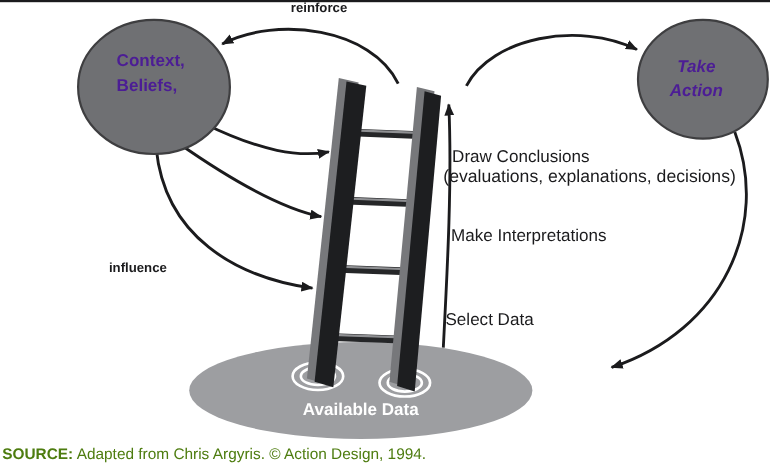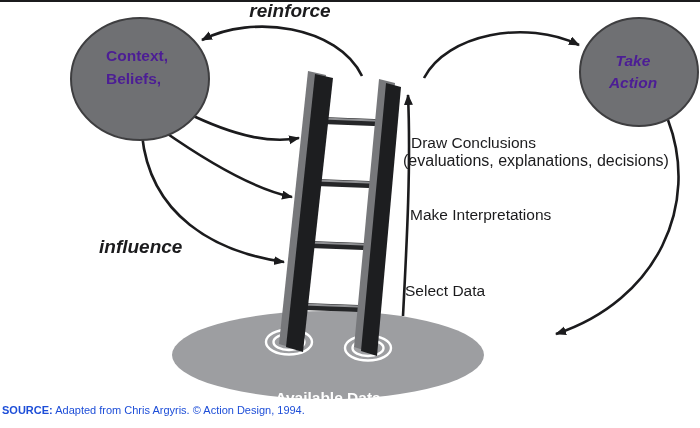--- a/index.html
+++ b/index.html
@@ -3,27 +3,27 @@
 <meta charset="utf-8">
 <style>
   html,body{margin:0;padding:0;background:#ffffff;}
   #stage{
     position:relative;width:700px;height:428px;background:#ffffff;
     font-family:"Liberation Sans",sans-serif;overflow:hidden;
   }
   #stage .toprule{position:absolute;left:0;top:0;width:700px;height:2px;background:#1b1b1d;}
   svg{position:absolute;left:0;top:0;}
   .lbl{position:absolute;color:#1b1b1d;white-space:nowrap;}
-  .flow-verb{font-size:19px;font-weight:bold;font-style:italic;}
+  .flow-verb{font-size:12px;font-weight:bold;}
   .step{font-size:15.5px;font-weight:normal;}
   .step-sub{font-size:16px;font-weight:normal;}
   .node-text{color:#4c1d95;font-weight:bold;font-size:15.5px;line-height:23px;}
   .node-text.center{text-align:center;line-height:22px;}
-  .pool-label{color:#ffffff;font-weight:bold;font-size:15.5px;text-align:center;margin-top:25px;}
-  .source-line{font-size:11px;color:#1d4ed8;}
+  .pool-label{color:#ffffff;font-weight:bold;font-size:15.5px;text-align:center;}
+  .source-line{font-size:14px;color:#4d7c0f;}
   .source-line .src-prefix{font-weight:bold;}
 </style>
 </head>
 <body>
 
 <div id="stage">
 
   <div class="toprule"></div>
 
   <svg width="700" height="428" viewBox="0 0 700 428">

